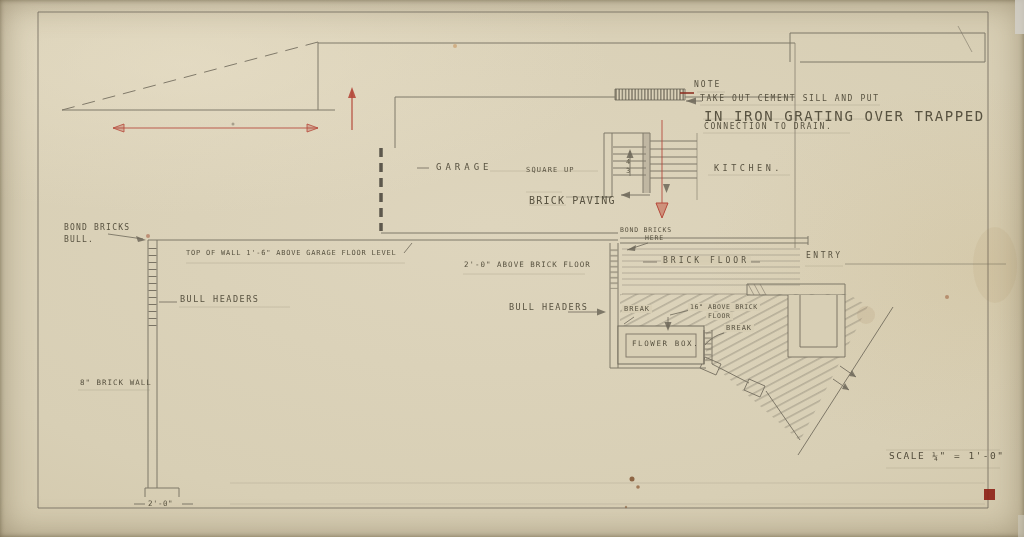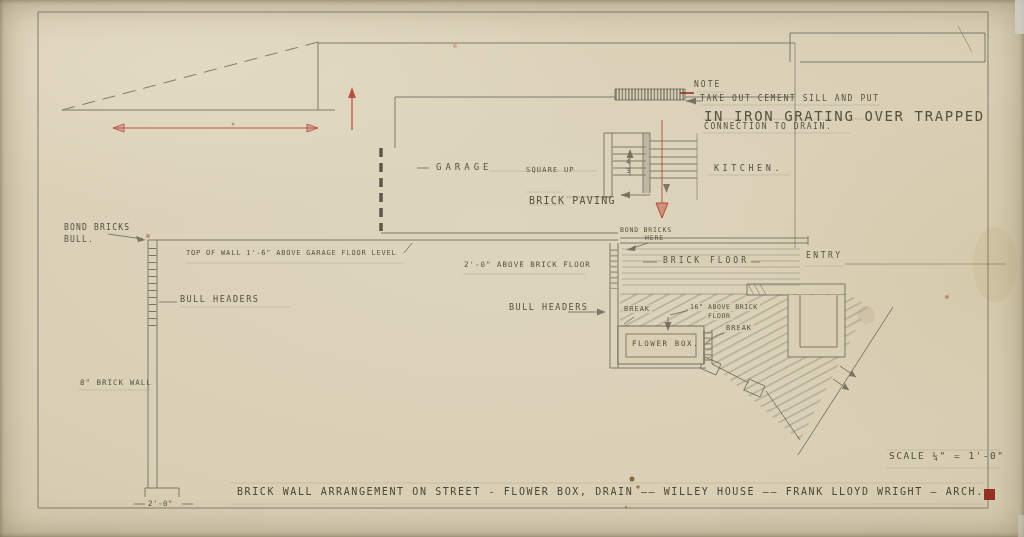--- a/index.html
+++ b/index.html
@@ -208,17 +208,16 @@
   <div class="lbl" style="left:632px;top:339px;font-size:7.5px;letter-spacing:1.6px;">FLOWER BOX.</div>
 
   <div class="lbl" style="left:80px;top:378px;font-size:7.5px;letter-spacing:1px;">8" BRICK WALL</div>
 
   <div class="lbl" style="left:626px;top:158px;font-size:7px;">4</div>
   <div class="lbl" style="left:626px;top:167px;font-size:7px;">3</div>
 
   <div class="lbl" style="left:148px;top:499px;font-size:7.5px;letter-spacing:0.5px;">2'-0"</div>
   <div class="lbl" style="left:889px;top:450px;font-size:9.5px;letter-spacing:1.5px;color:#4c4636;">SCALE ¼" = 1'-0"</div>
 
-  <div class="title-row">BRICK WALL ARRANGEMENT ON STREET - FLOWER BOX, DRAIN —— WILLEY HOUSE —— FRANK LLOYD WRIGHT — ARCH.</div>
 
   <div class="notch"></div>
   <div class="notch2"></div>
 </div>
 
 </body></html>

